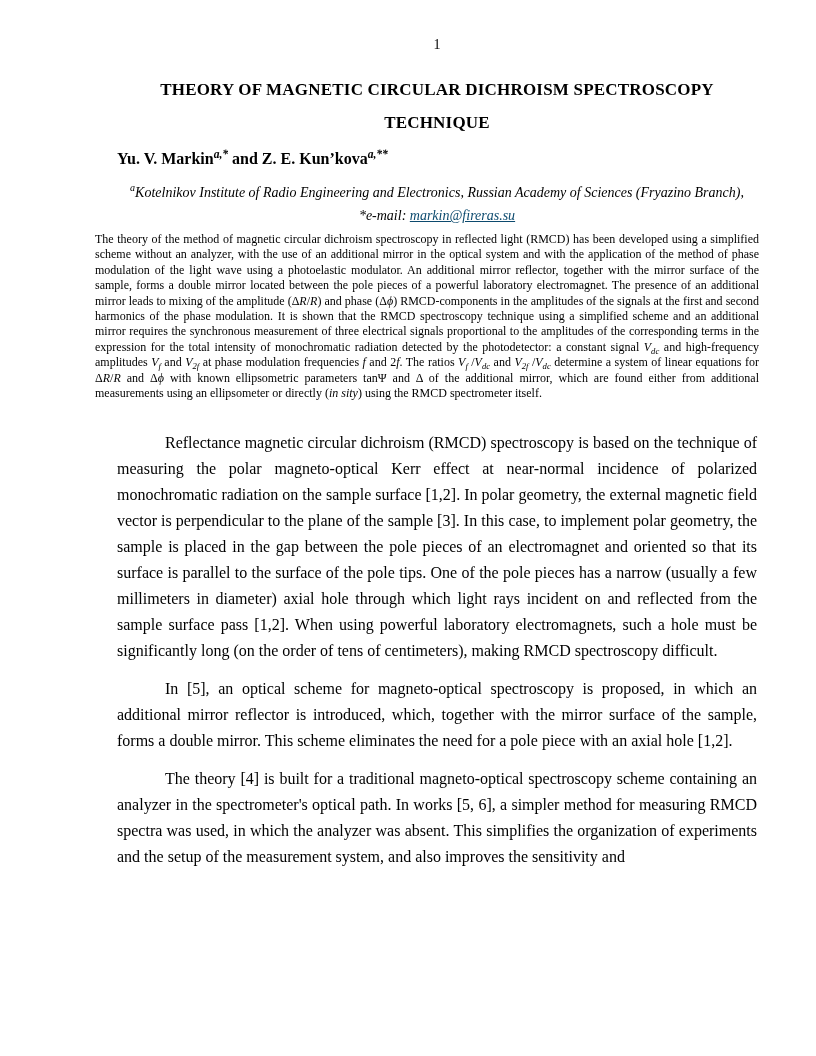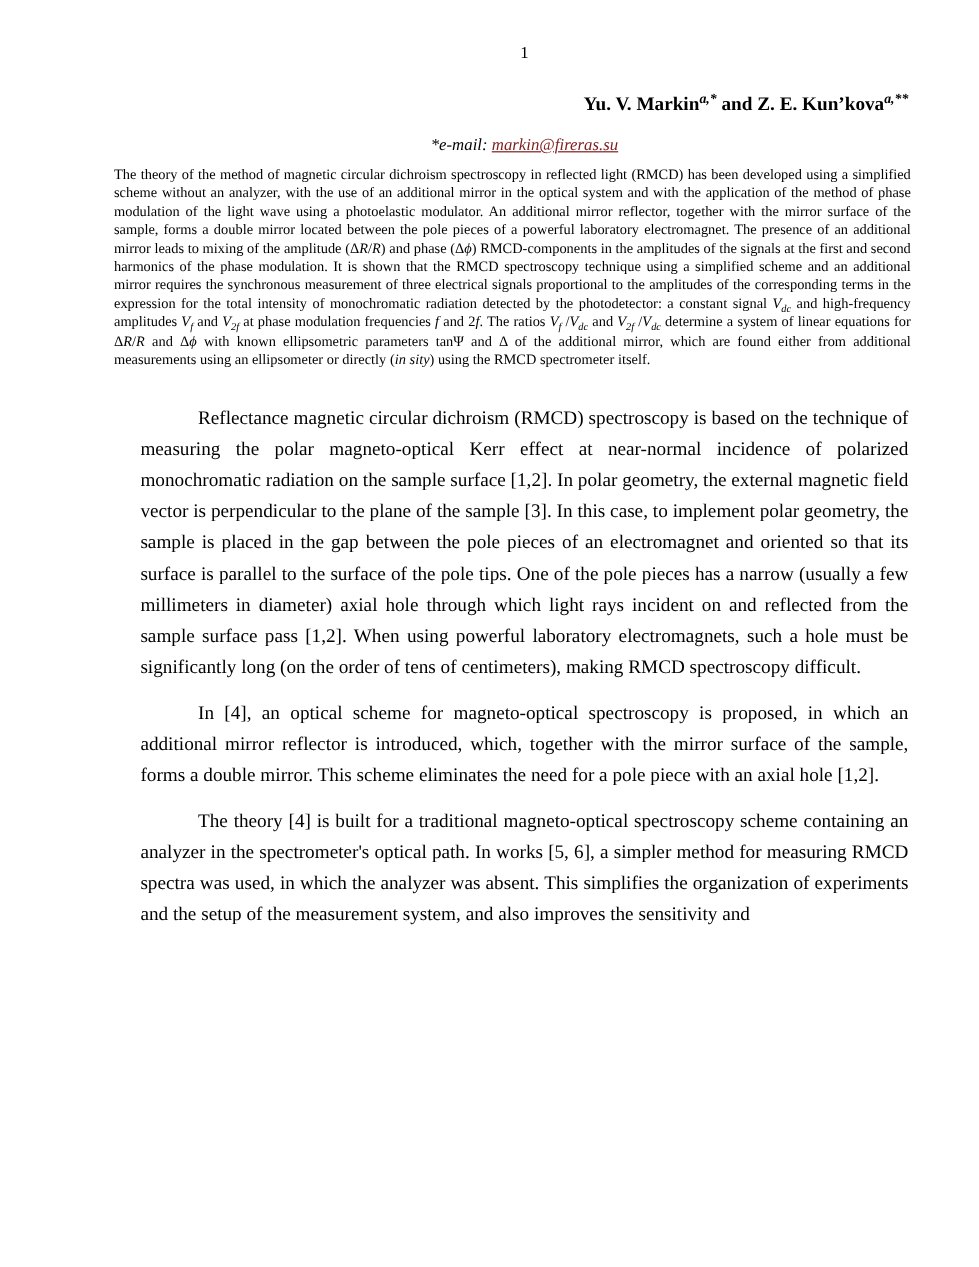--- a/index.html
+++ b/index.html
@@ -26,22 +26,22 @@
   }
   .paper-title {
     margin-top: 20px;
     text-align: center;
     font-weight: bold;
     font-size: 17px;
     line-height: 33px;
     letter-spacing: 0.2px;
   }
   .authors-line {
-    margin-top: 24px;
-    text-align: right;
+    margin-top: 9px;
+    text-align: left;
     font-size: 16px;
     line-height: 22px;
   }
   .affiliation-block {
     margin-top: 11px;
     text-align: center;
     font-size: 14px;
     line-height: 23px;
     font-style: italic;
   }
@@ -61,39 +61,41 @@
     text-align: justify;
     font-size: 16px;
     line-height: 26px;
     text-indent: 48px;
   }
   
   .seg-i   { font-style: italic; }
   .seg-b   { font-weight: bold; }
   .seg-sub { vertical-align: sub;   font-size: 0.72em; line-height: 0; }
   .seg-sup { vertical-align: super; font-size: 0.72em; line-height: 0; }
-  .seg-link { color: #7f1d1d; text-decoration: underline; cursor: pointer; }
+  .seg-link { color: #0c4a6e; text-decoration: underline; cursor: pointer; }
 </style>
 </head>
 <body>
 
 <div class="page">
 
   <div class="page-number">1</div>
 
   <div class="paper-title">
+    <div>THEORY OF MAGNETIC CIRCULAR DICHROISM SPECTROSCOPY TECHNIQUE</div>
   </div>
 
   <div class="authors-line"><span class="seg-b">Yu. V. Markin</span><span class="seg-b seg-i seg-sup">a,*</span><span class="seg-b"> and Z. E. Kun’kova</span><span class="seg-b seg-i seg-sup">a,**</span></div>
 
   <div class="affiliation-block">
+    <div><span class="seg-i seg-sup">a</span><span class="seg-i">Kotelnikov Institute of Radio Engineering and Electronics, Russian Academy of Sciences (Fryazino Branch),</span></div>
     <div><span class="seg-i">*e-mail: </span><span class="seg-i seg-link">markin@fireras.su</span></div>
   </div>
 
   <div class="abstract-block"><span>The theory of the method of magnetic circular dichroism spectroscopy in reflected light (RMCD) has been developed using a simplified scheme without an analyzer, with the use of an additional mirror in the optical system and with the application of the method of phase modulation of the light wave using a photoelastic modulator. An additional mirror reflector, together with the mirror surface of the sample, forms a double mirror located between the pole pieces of a powerful laboratory electromagnet. The presence of an additional mirror leads to mixing of the amplitude (Δ</span><span class="seg-i">R</span><span>/</span><span class="seg-i">R</span><span>) and phase (Δ</span><span class="seg-i">ϕ</span><span>) RMCD-components in the amplitudes of the signals at the first and second harmonics of the phase modulation. It is shown that the RMCD spectroscopy technique using a simplified scheme and an additional mirror requires the synchronous measurement of three electrical signals proportional to the amplitudes of the corresponding terms in the expression for the total intensity of monochromatic radiation detected by the photodetector: a constant signal </span><span class="seg-i">V</span><span class="seg-i seg-sub">dc</span><span> and high-frequency amplitudes </span><span class="seg-i">V</span><span class="seg-i seg-sub">f</span><span> and </span><span class="seg-i">V</span><span class="seg-i seg-sub">2f</span><span> at phase modulation frequencies </span><span class="seg-i">f</span><span> and 2</span><span class="seg-i">f</span><span>. The ratios </span><span class="seg-i">V</span><span class="seg-i seg-sub">f</span><span> /</span><span class="seg-i">V</span><span class="seg-i seg-sub">dc</span><span> and </span><span class="seg-i">V</span><span class="seg-i seg-sub">2f</span><span> /</span><span class="seg-i">V</span><span class="seg-i seg-sub">dc</span><span> determine a system of linear equations for Δ</span><span class="seg-i">R</span><span>/</span><span class="seg-i">R</span><span> and Δ</span><span class="seg-i">ϕ</span><span> with known ellipsometric parameters tanΨ and Δ of the additional mirror, which are found either from additional measurements using an ellipsometer or directly (</span><span class="seg-i">in sity</span><span>) using the RMCD spectrometer itself.</span></div>
 
   <div class="body-block">
     <p>Reflectance magnetic circular dichroism (RMCD) spectroscopy is based on the technique of measuring the polar magneto-optical Kerr effect at near-normal incidence of polarized monochromatic radiation on the sample surface [1,2]. In polar geometry, the external magnetic field vector is perpendicular to the plane of the sample [3]. In this case, to implement polar geometry, the sample is placed in the gap between the pole pieces of an electromagnet and oriented so that its surface is parallel to the surface of the pole tips. One of the pole pieces has a narrow (usually a few millimeters in diameter) axial hole through which light rays incident on and reflected from the sample surface pass [1,2]. When using powerful laboratory electromagnets, such a hole must be significantly long (on the order of tens of centimeters), making RMCD spectroscopy difficult.</p>
-    <p>In [4], an optical scheme for magneto-optical spectroscopy is proposed, in which an additional mirror reflector is introduced, which, together with the mirror surface of the sample, forms a double mirror. This scheme eliminates the need for a pole piece with an axial hole [1,2].</p>
+    <p>In [5], an optical scheme for magneto-optical spectroscopy is proposed, in which an additional mirror reflector is introduced, which, together with the mirror surface of the sample, forms a double mirror. This scheme eliminates the need for a pole piece with an axial hole [1,2].</p>
     <p>The theory [4] is built for a traditional magneto-optical spectroscopy scheme containing an analyzer in the spectrometer's optical path. In works [5, 6], a simpler method for measuring RMCD spectra was used, in which the analyzer was absent. This simplifies the organization of experiments and the setup of the measurement system, and also improves the sensitivity and</p>
   </div>
 
 </div>
 
 </body></html>

